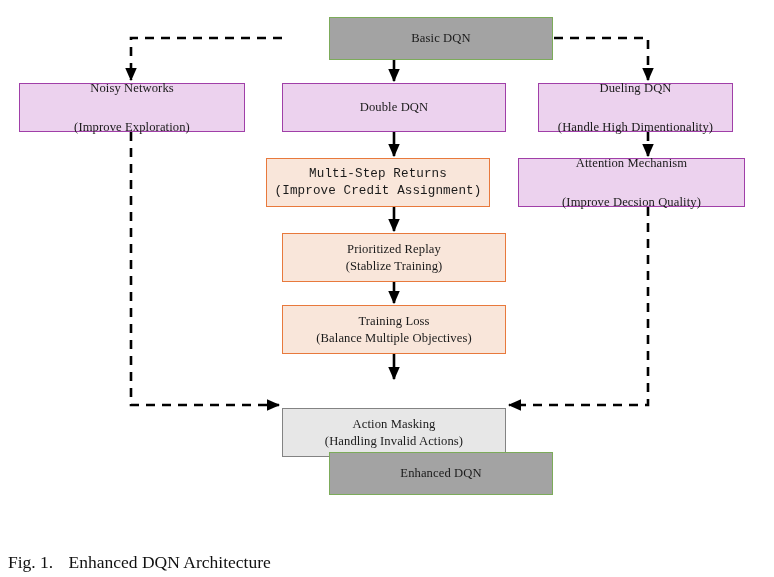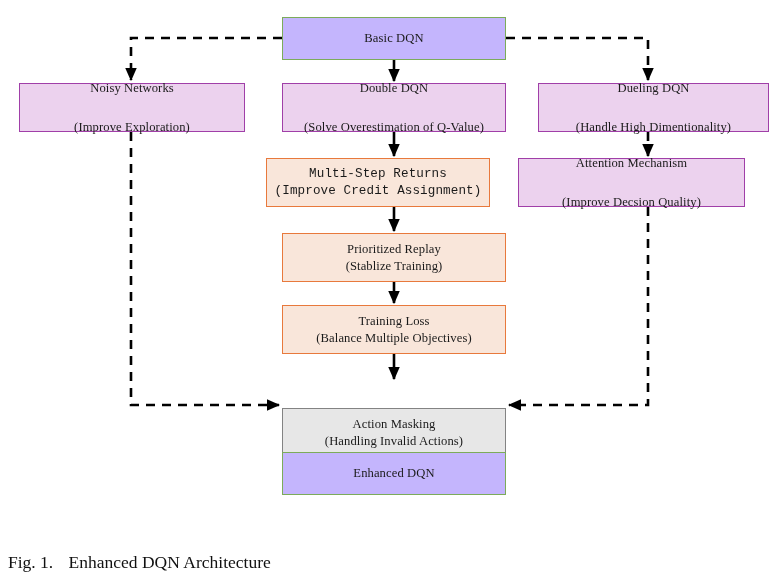--- a/index.html
+++ b/index.html
@@ -43,30 +43,30 @@
     border-width: 1.5px;
     border-style: solid;
     line-height: 1.30;
     font-size: 12.6px;
     color: #1a1a1a;
     letter-spacing: 0.1px;
   }
   .node .line1 { display: block; white-space: nowrap; }
   .node .line2 { display: block; white-space: nowrap; }
 
-  .green  { background: #c4b5fd; border-color: #7cab5a; }
+  .green  { background: #a3a3a3; border-color: #7cab5a; margin-left: 47px; }
   .purple { background: #ecd2ee; border-color: #a03fa8; gap: 22px; }
   .orange { background: #f9e6da; border-color: #e8793c; }
   .gray   { background: #e7e7e7; border-color: #838383; margin-top: 27px; }
 
   
   #node-basic-dqn        { left: 282px; top: 17px;  width: 224px; height: 43px; }
   #node-noisy-networks   { left: 19px;  top: 83px;  width: 226px; height: 49px; }
   #node-double-dqn       { left: 282px; top: 83px;  width: 224px; height: 49px; }
-  #node-dueling-dqn      { left: 538px; top: 83px;  width: 231px; height: 49px; }
+  #node-dueling-dqn      { left: 538px; top: 83px;  width: 195px; height: 49px; }
   #node-multi-step       { left: 266px; top: 158px; width: 224px; height: 49px; font-family: Liberation Mono, monospace; }
   #node-attention        { left: 518px; top: 158px; width: 227px; height: 49px; }
   #node-prioritized      { left: 282px; top: 233px; width: 224px; height: 49px; }
   #node-dynamic-loss     { left: 282px; top: 305px; width: 224px; height: 49px; }
   #node-action-masking   { left: 282px; top: 381px; width: 224px; height: 49px; }
   #node-enhanced-dqn     { left: 282px; top: 452px; width: 224px; height: 43px; }
 
   #figure-caption {
     position: absolute;
     left: 8px;
@@ -113,21 +113,20 @@
 
   </div>
 
   <div class="node purple" id="node-noisy-networks">
     <span class="line1">Noisy Networks</span>
     <span class="line2">(Improve Exploration)</span>
   </div>
 
   <div class="node purple" id="node-double-dqn">
     <span class="line1">Double DQN</span>
-    <span class="line2">(Solve Overestimation of Q-Value)</span>
   </div>
 
   <div class="node purple" id="node-dueling-dqn">
     <span class="line1">Dueling DQN</span>
     <span class="line2">(Handle High Dimentionality)</span>
   </div>
 
   <div class="node orange" id="node-multi-step">
     <span class="line1">Multi-Step Returns</span>
     <span class="line2">(Improve Credit Assignment)</span>

